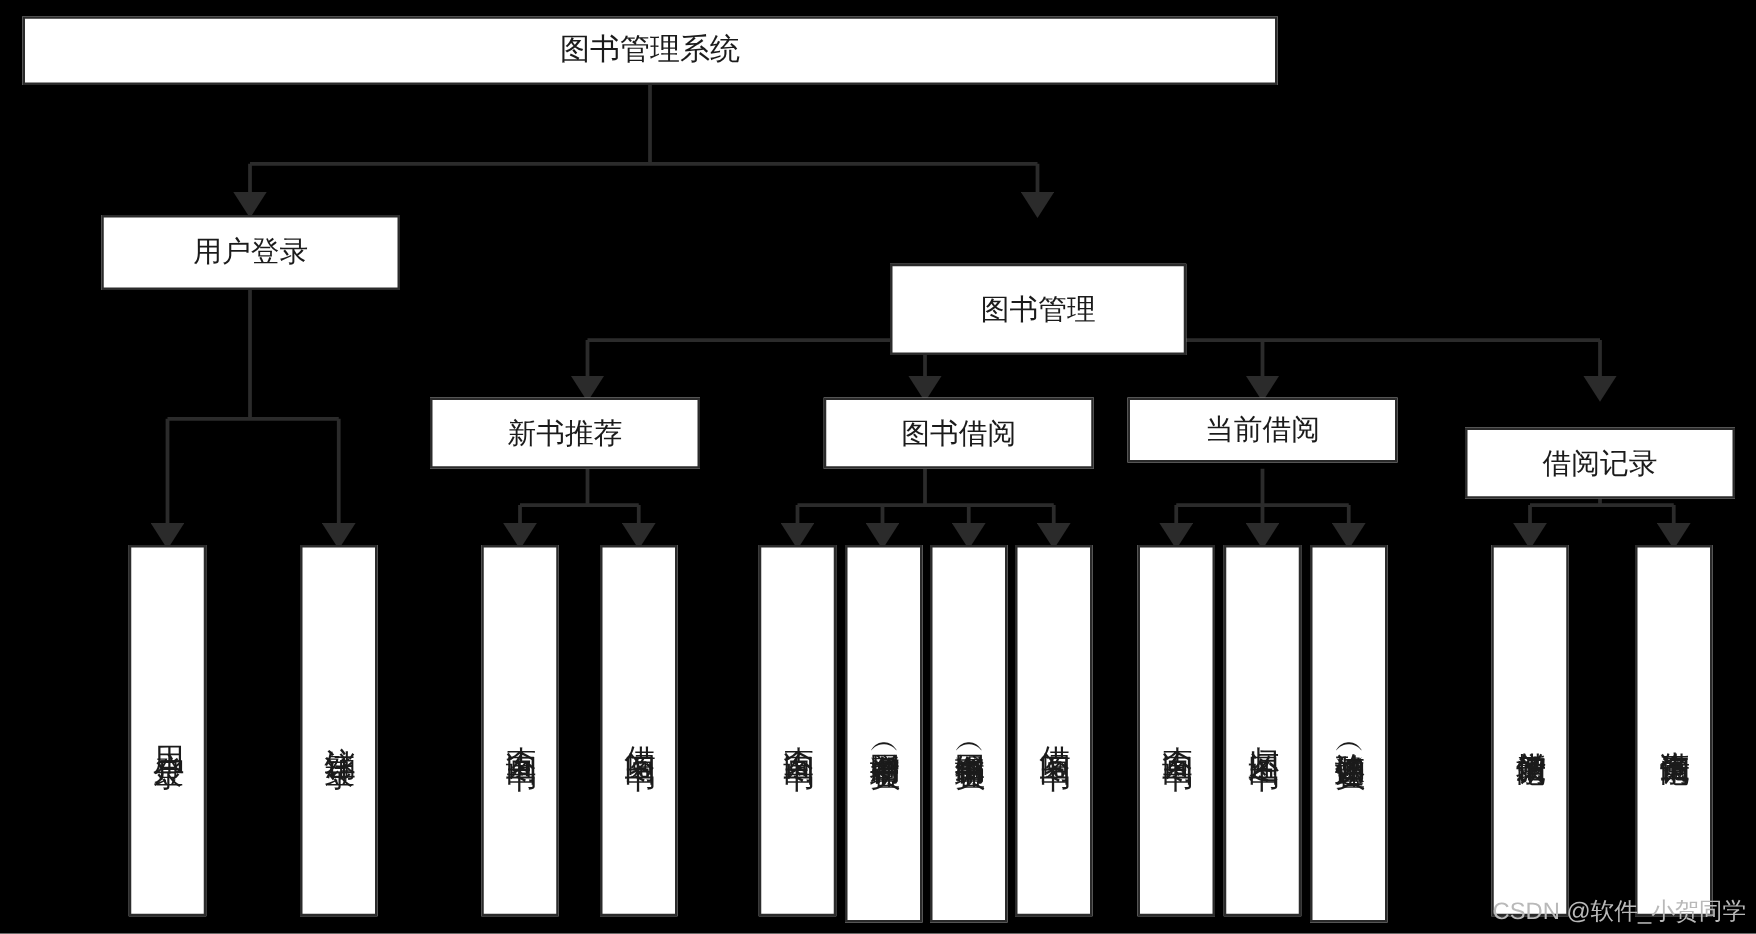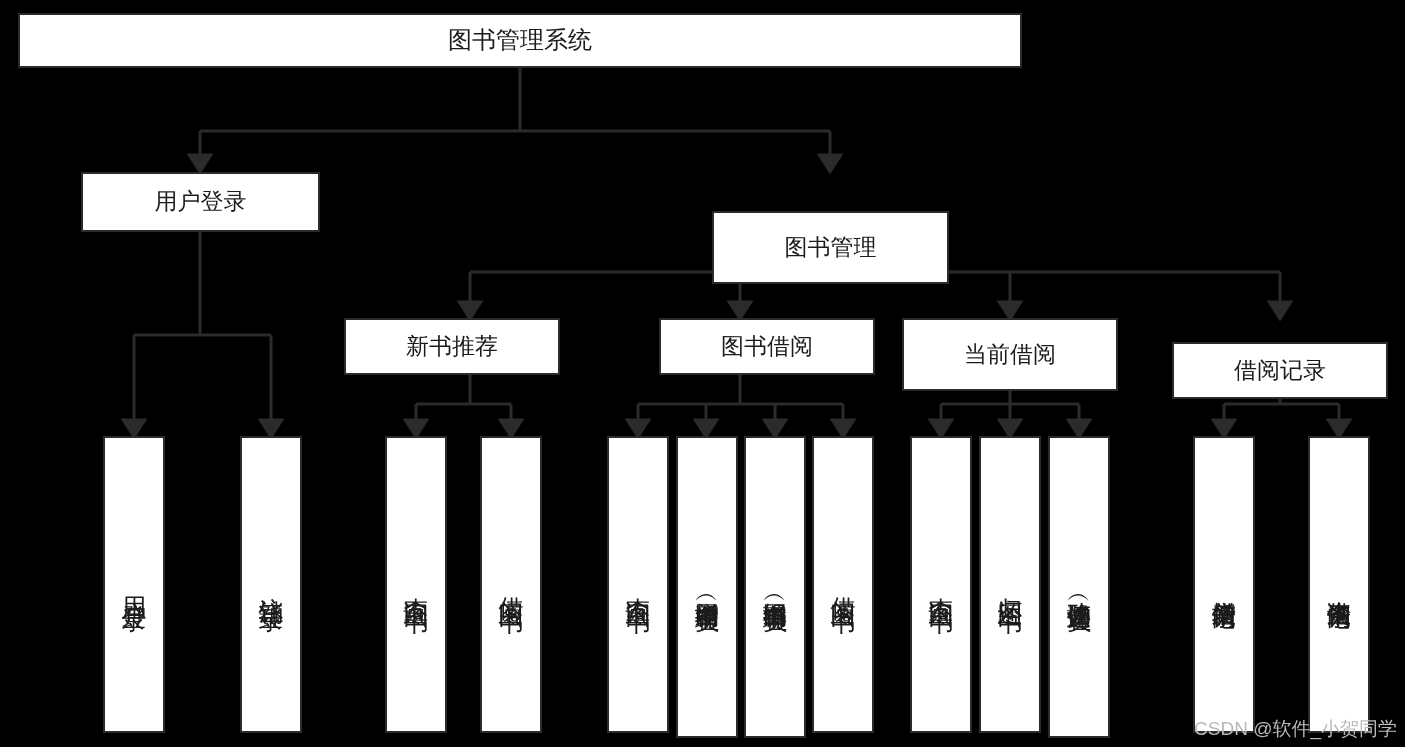--- a/index.html
+++ b/index.html
@@ -136,21 +136,21 @@
   <div class="node h" style="left:712px; top:172px; width:237px; height:73px;margin-top:39px;">
     <span class="node-label">图书管理</span>
   </div>
 
   <div class="node h" style="left:344px; top:318px; width:216px; height:57px;">
     <span class="node-label">新书推荐</span>
   </div>
   <div class="node h" style="left:632px; top:318px; width:216px; height:57px;margin-left:27px;">
     <span class="node-label">图书借阅</span>
   </div>
-  <div class="node h" style="left:902px; top:318px; width:216px; height:73px;">
+  <div class="node h" style="left:902px; top:318px; width:216px; height:52px;">
     <span class="node-label">当前借阅</span>
   </div>
   <div class="node h" style="left:1172px; top:318px; width:216px; height:57px;margin-top:24px;">
     <span class="node-label">借阅记录</span>
   </div>
 
   <div class="node v" style="left:103px; top:436px; width:62px; height:297px;">
     <span class="node-label">用户登录</span>
   </div>
   <div class="node v" style="left:240px; top:436px; width:62px; height:297px;">

